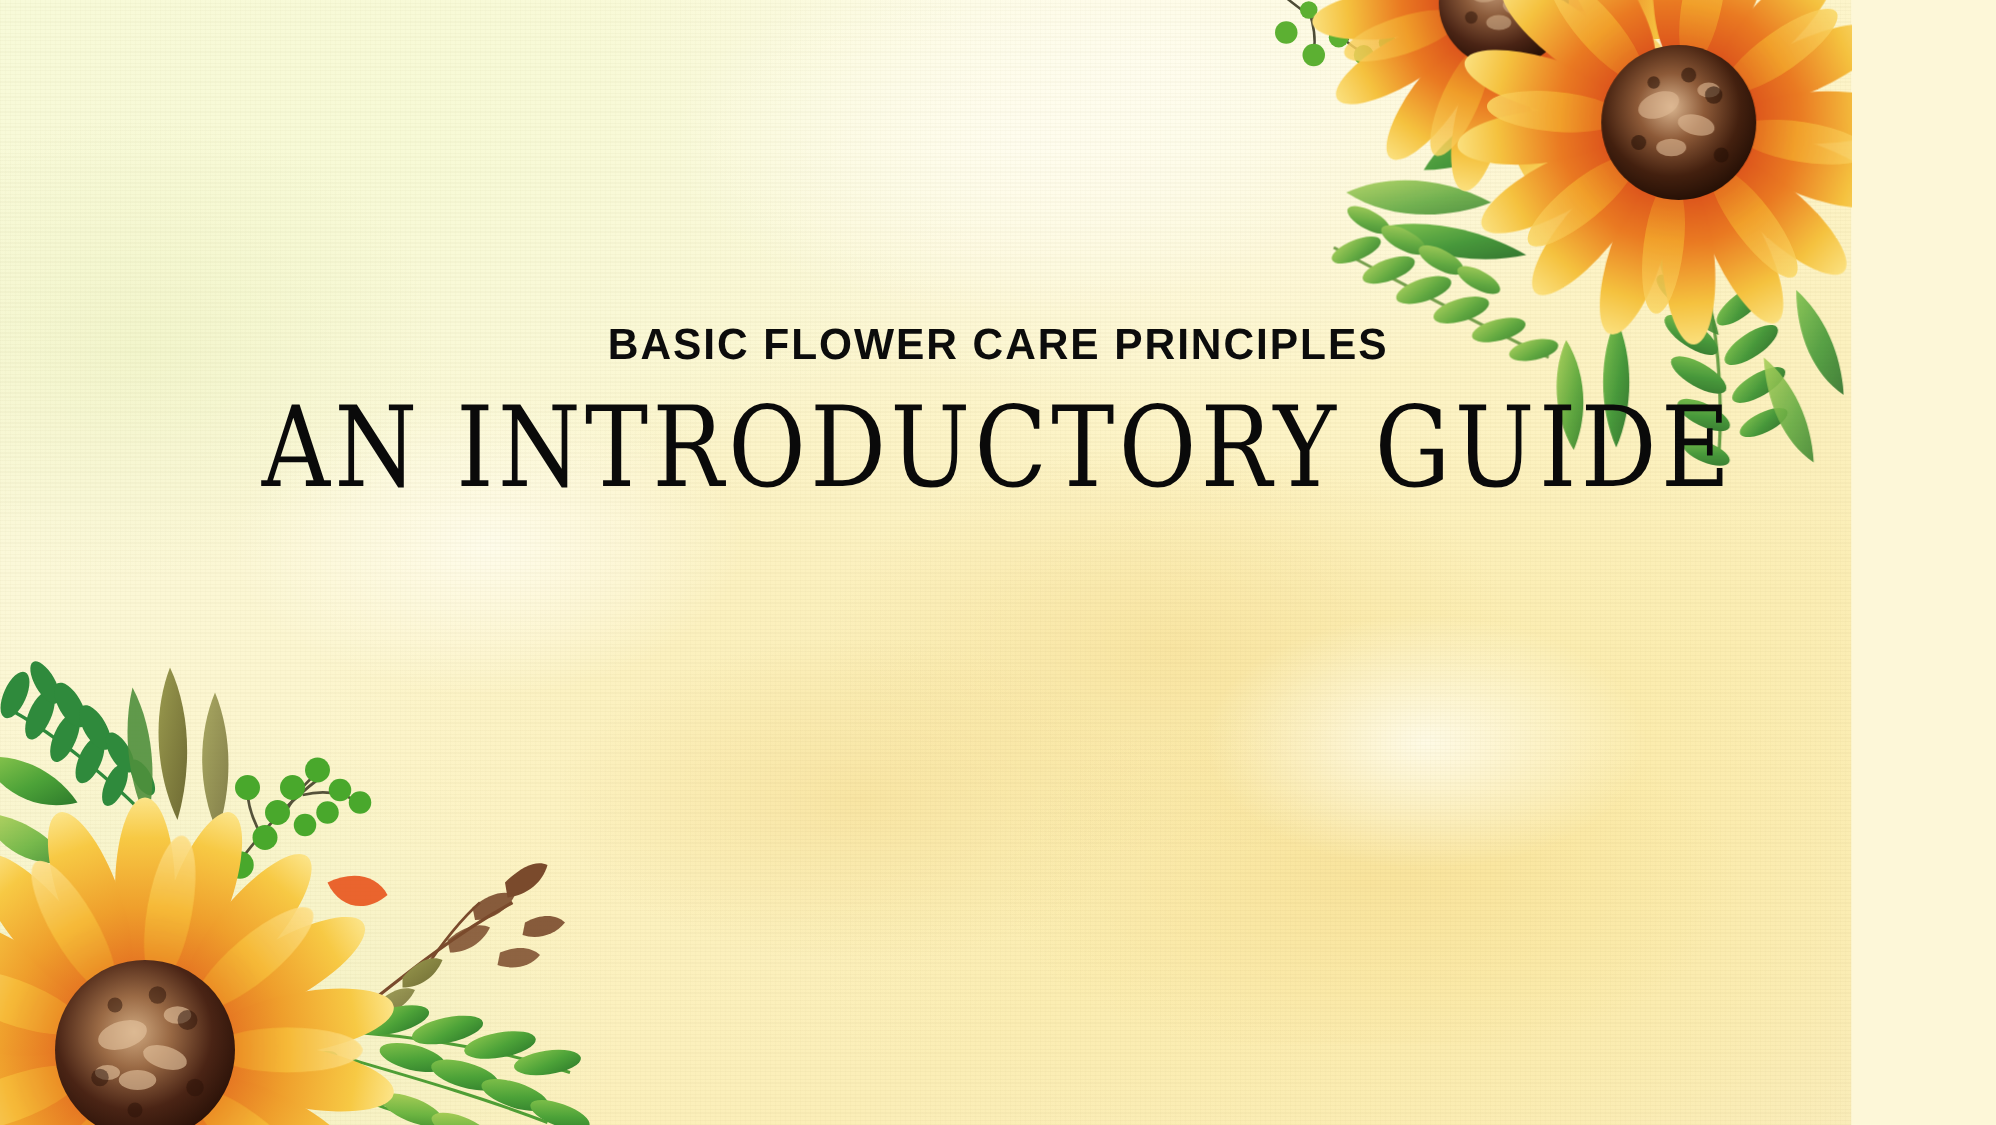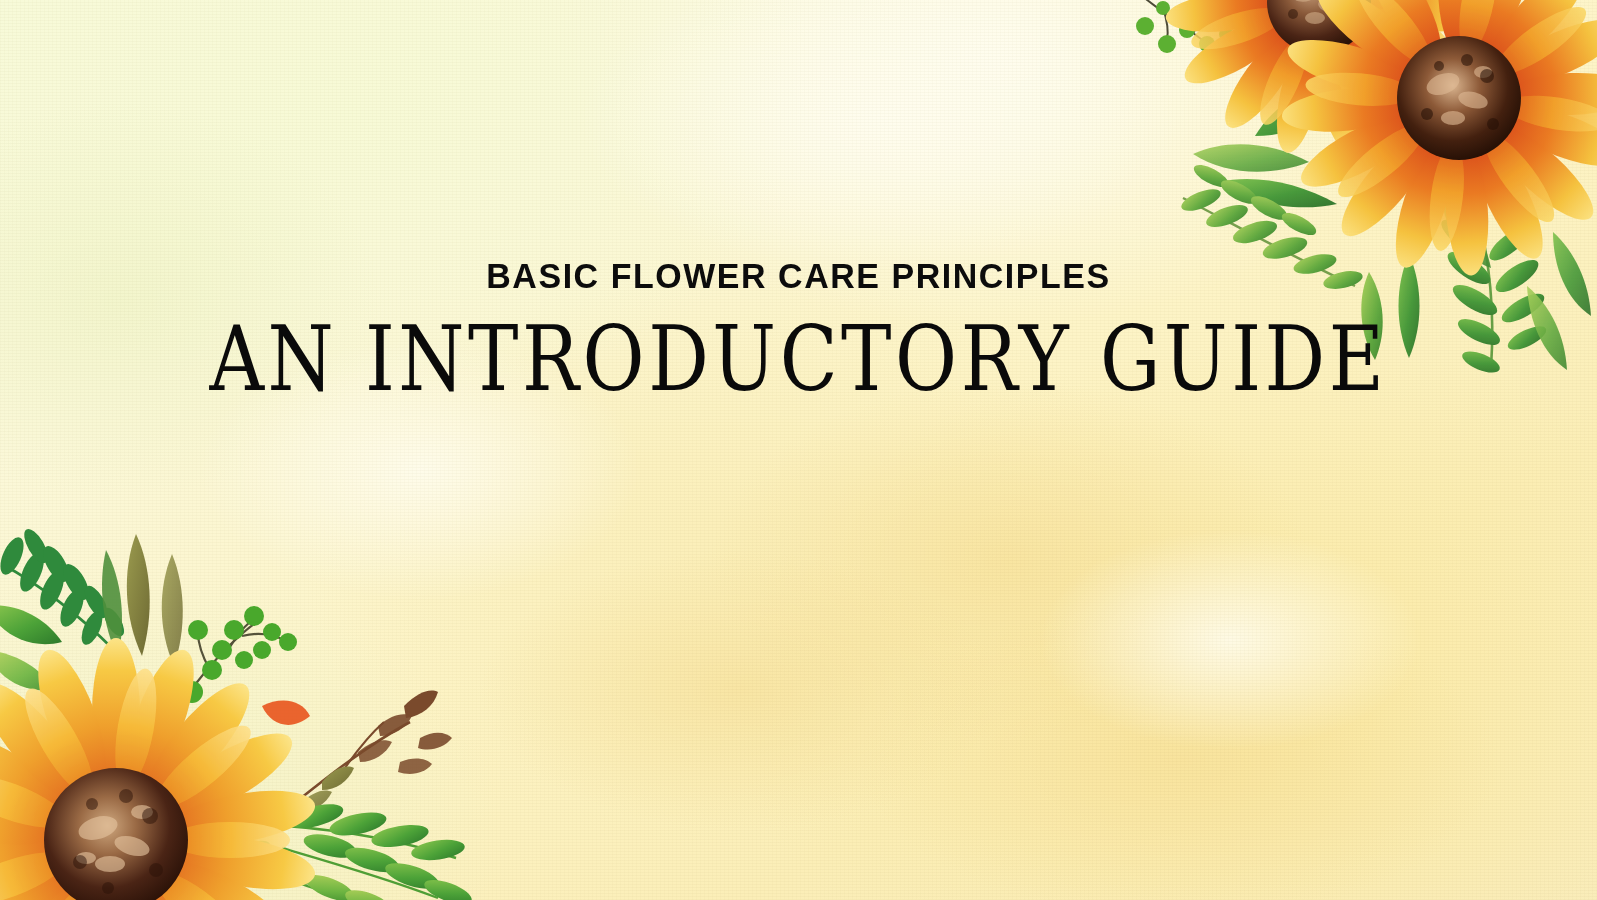--- a/index.html
+++ b/index.html
@@ -3,21 +3,21 @@
 <meta charset="utf-8">
 <title>Basic Flower Care Principles</title>
 <style>
   html,body{margin:0;padding:0;}
   body{
     width:1597px;height:900px;overflow:hidden;
     font-family:"Liberation Sans",sans-serif;
     background:#fdf7d8;
   }
   #canvas{
-    position:relative;width:1597px;height:900px;overflow:hidden;
+    position:relative;width:1481px;height:900px;overflow:hidden;
     background:
       radial-gradient(ellipse 680px 430px at 22% 12%, rgba(247,250,214,.95) 0%, rgba(247,250,214,0) 70%),
       radial-gradient(ellipse 600px 380px at 62% 6%,  rgba(255,253,238,.95) 0%, rgba(255,253,238,0) 72%),
       radial-gradient(ellipse 760px 500px at 80% 78%, rgba(252,234,163,.80) 0%, rgba(252,234,163,0) 72%),
       radial-gradient(ellipse 620px 420px at 46% 62%, rgba(250,236,178,.70) 0%, rgba(250,236,178,0) 70%),
       radial-gradient(ellipse 520px 360px at 8% 92%,  rgba(240,244,205,.85) 0%, rgba(240,244,205,0) 72%),
       linear-gradient(152deg,#f7fad9 0%,#fbf8d9 26%,#fdf4c7 52%,#fbeeb7 74%,#f9edbe 100%);
   }
   
   #paper{

